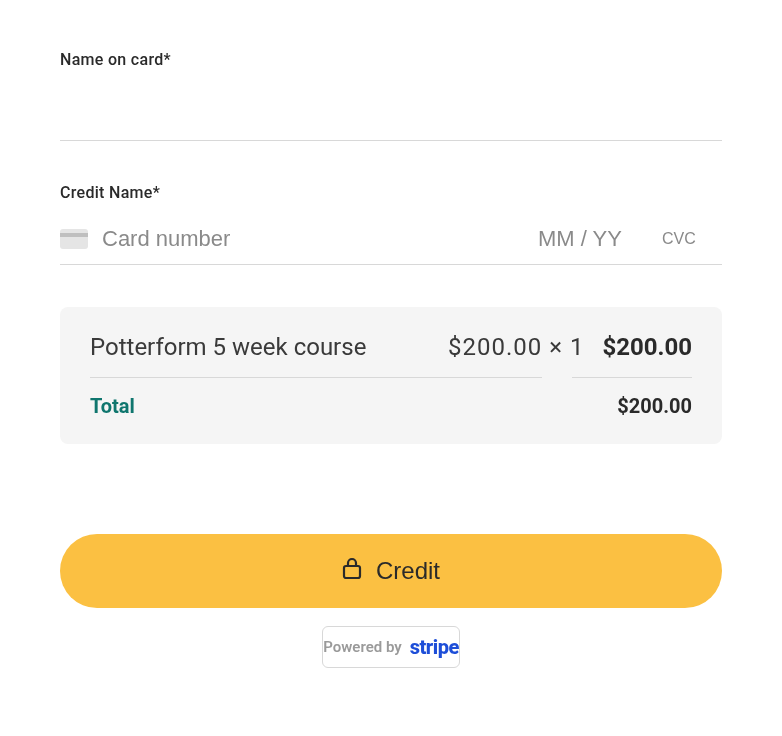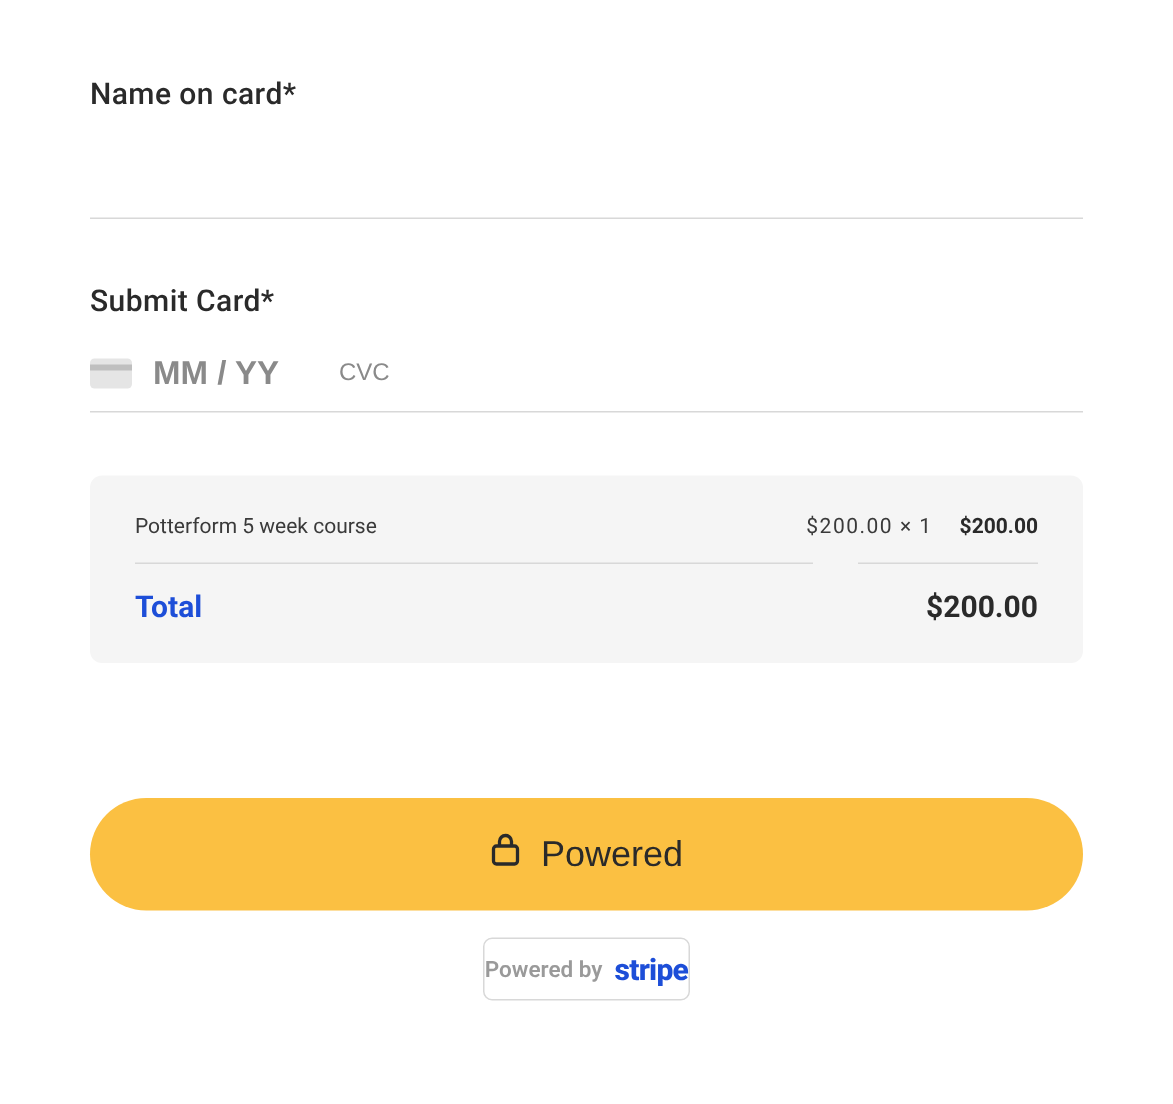--- a/index.html
+++ b/index.html
@@ -12,21 +12,21 @@
     background: #fff;
     width: 782px;
     height: 736px;
     padding: 50px 60px 20px 60px;
     color: #2a2a2a;
   }
   .field {
     margin-bottom: 42px;
   }
   .field-label {
-    font-size: 20px;
+    font-size: 16px;
     font-weight: 500;
     color: #2a2a2a;
     letter-spacing: 0.3px;
     margin-bottom: 8px;
   }
   .name-input {
     width: 100%;
     border: none;
     border-bottom: 1px solid #d8d8d8;
     font-size: 20px;
@@ -71,59 +71,58 @@
   .cc-cvc::placeholder {
     color: #8a8a8a;
   }
   .cc-exp {
     width: 110px;
     border: none;
     font-size: 22px;
     outline: none;
     text-align: left;
     background: transparent;
-    font-weight: bold;
   }
   .cc-cvc {
     width: 60px;
     border: none;
     font-size: 16px;
     outline: none;
     text-align: left;
     background: transparent;
   }
   .summary {
     background: #f5f5f5;
     border-radius: 8px;
     padding: 26px 30px;
     margin-top: 6px;
   }
   .summary-row {
     display: flex;
     align-items: center;
-    font-size: 14px;
+    font-size: 24px;
     color: #3a3a3a;
     padding-bottom: 16px;
   }
   .summary-row .name { flex: 1 1 auto; }
   .summary-row .qty { flex: 0 0 auto; margin-right: 18px; letter-spacing: 1px; }
   .summary-row .amt { flex: 0 0 auto; font-weight: 700; color: #2a2a2a; }
   .divider {
     display: flex;
     gap: 30px;
     margin-bottom: 16px;
   }
   .divider .d1 { flex: 1 1 auto; border-top: 1px solid #d8d8d8; }
   .divider .d2 { flex: 0 0 120px; border-top: 1px solid #d8d8d8; }
   .total-row {
     display: flex;
     align-items: center;
     font-size: 20px;
   }
-  .total-row .label { flex: 1 1 auto; font-weight: 700; color: #1d4ed8; }
+  .total-row .label { flex: 1 1 auto; font-weight: 700; color: #0f766e; }
   .total-row .amt { font-weight: 700; color: #2a2a2a; }
   .submit-btn {
     width: 100%;
     margin-top: 90px;
     background: #fbc042;
     border: none;
     border-radius: 40px;
     padding: 22px 0;
     font-size: 24px;
     font-weight: 500;
@@ -162,23 +161,24 @@
 </style>
 </head>
 <body>
 
 <div class="field">
   <div class="field-label">Name on card*</div>
   <input type="text" class="name-input" value="" style="">
 </div>
 
 <div class="field">
-  <div class="field-label">Submit Card*</div>
+  <div class="field-label">Credit Name*</div>
   <div class="cc-row">
     <span class="cc-icon"></span>
+    <input type="text" class="cc-number" placeholder="Card number" style="">
     <input type="text" class="cc-exp" placeholder="MM / YY" style="">
     <input type="text" class="cc-cvc" placeholder="CVC" style="">
   </div>
 </div>
 
 <div class="summary">
   <div class="summary-row">
     <span class="name">Potterform 5 week course</span>
     <span class="qty">$200.00 × 1</span>
     <span class="amt">$200.00</span>
@@ -193,21 +193,21 @@
   </div>
 </div>
 
 <button class="submit-btn">
   <span class="lock-icon">
     <svg width="20" height="24" viewBox="0 0 20 24" fill="none">
       <rect x="2" y="10" width="16" height="12" rx="2" stroke="#2a2a2a" stroke-width="2.2"></rect>
       <path d="M6 10 V7 a4 4 0 0 1 8 0 V10" stroke="#2a2a2a" stroke-width="2.2" fill="none"></path>
     </svg>
   </span>
-  <span>Powered</span>
+  <span>Credit</span>
 </button>
 
 <div class="powered">
   <a class="powered-badge">
     <span>Powered by</span>
     <span class="stripe-word">stripe</span>
   </a>
 </div>
 
 </body></html>

